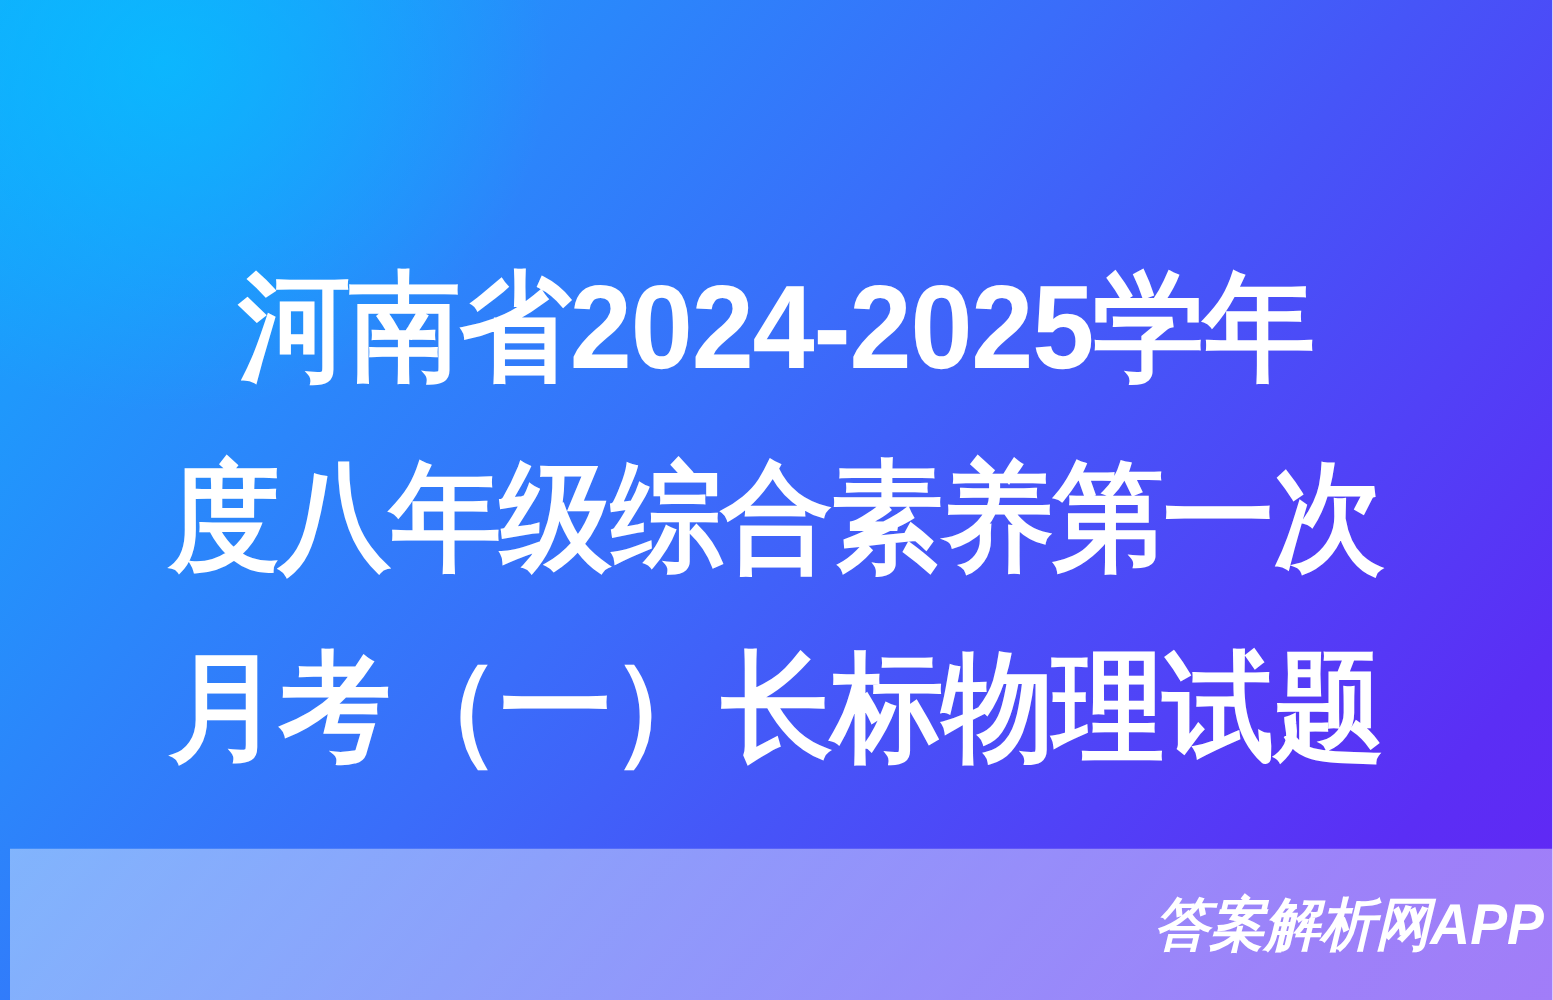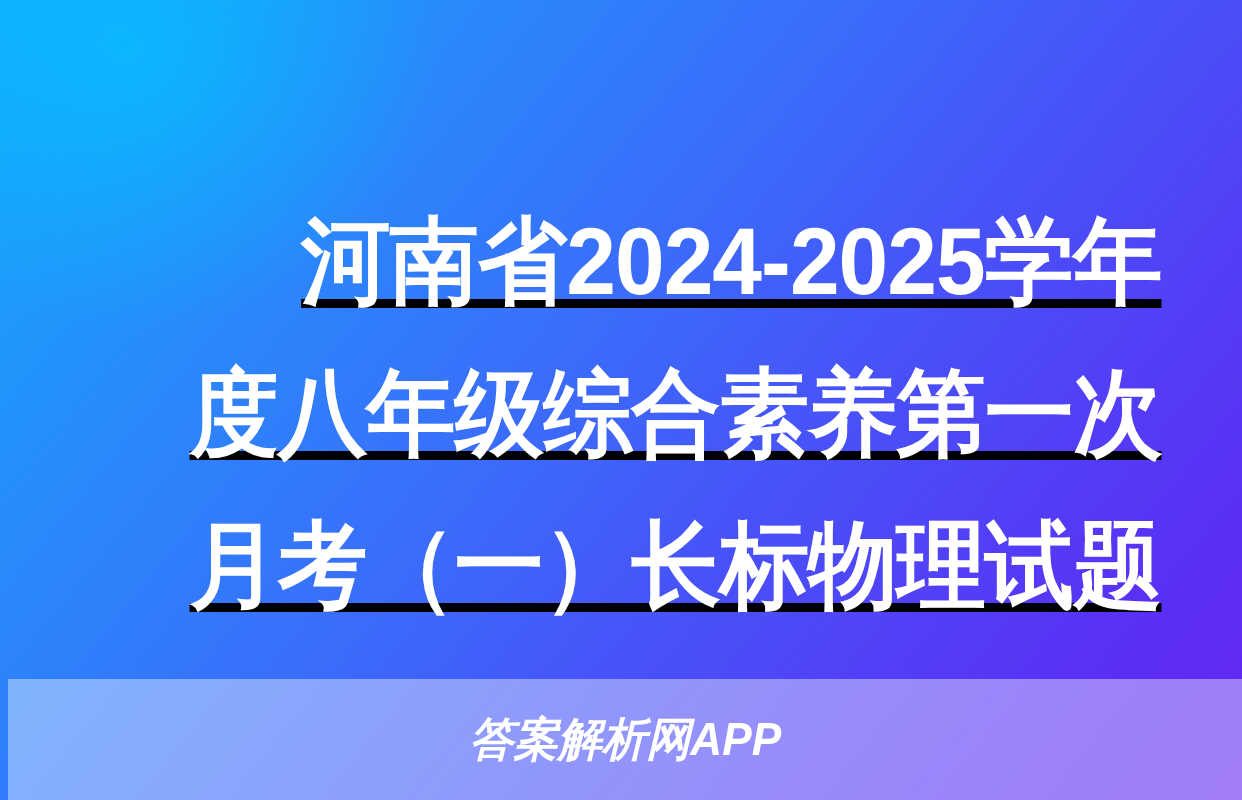--- a/index.html
+++ b/index.html
@@ -38,24 +38,23 @@
     height: 560px;
     background: radial-gradient(closest-side, rgba(0,200,255,0.58), rgba(0,200,255,0) 100%);
     pointer-events: none;
   }
 
   .title-block {
     position: absolute;
     left: 0;
     right: 0;
     top: 186px;
-    text-align: right;
+    text-align: center;
     padding: 0 46px;
     box-sizing: border-box;
-    text-decoration: underline;
   }
 
   .title-line {
     display: block;
     color: #ffffff;
     font-family: "Liberation Sans", "DejaVu Sans", sans-serif;
     font-size: 95px;
     font-weight: 700;
     line-height: 152px;
     letter-spacing: -1px;
@@ -69,21 +68,21 @@
     position: absolute;
     left: 8px;
     right: 0;
     bottom: 0;
     height: 121px;
     background: linear-gradient(90deg,
       rgba(255,255,255,0.40) 0%,
       rgba(255,255,255,0.40) 100%);
     display: flex;
     align-items: center;
-    justify-content: center;
+    justify-content: flex-end;
   }
 
   .watermark {
     color: #ffffff;
     font-family: "Liberation Sans", "DejaVu Sans", sans-serif;
     font-size: 46px;
     font-weight: 700;
     font-style: italic;
     letter-spacing: 0px;
     white-space: nowrap;

